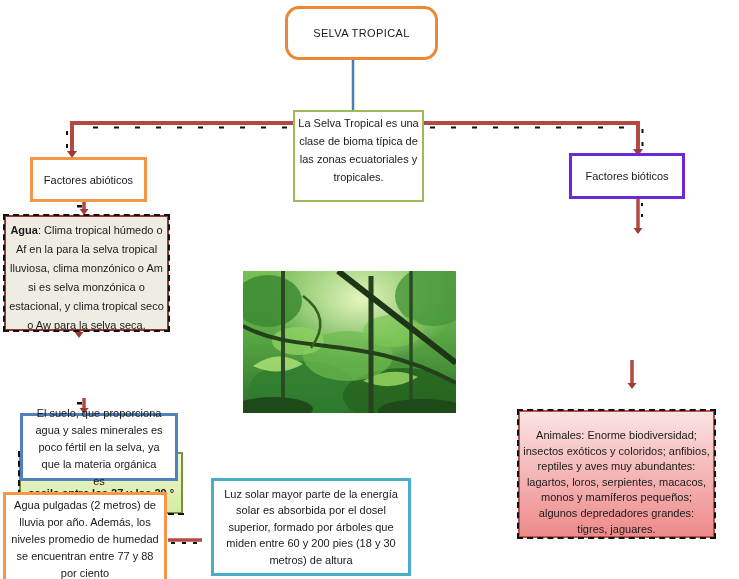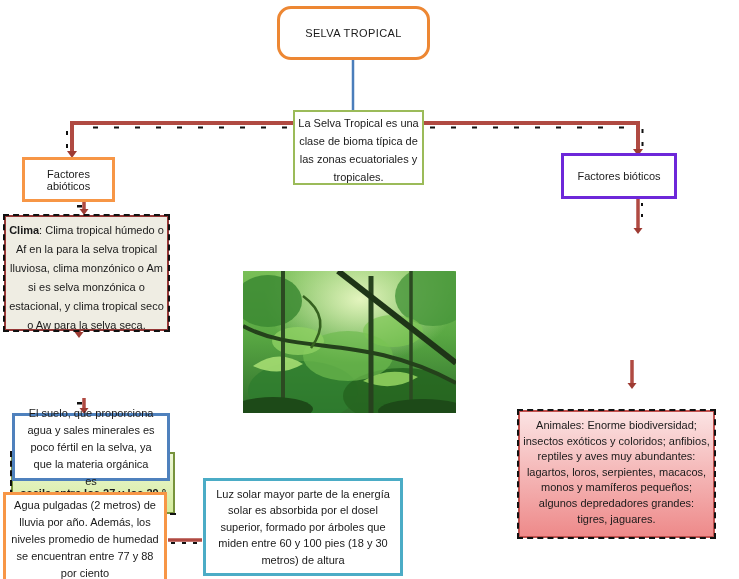--- a/index.html
+++ b/index.html
@@ -1,45 +1,45 @@
 <!DOCTYPE html>
 <html><head>
 <meta charset="utf-8">
 <style>
   html,body{margin:0;padding:0;background:#ffffff;}
   #canvas{position:relative;width:739px;height:579px;background:#ffffff;overflow:hidden;
           font-family:"Liberation Sans",sans-serif;color:#1a1a1a;}
   #wires{position:absolute;left:0;top:0;width:739px;height:579px;z-index:0;}
   .box{position:absolute;box-sizing:border-box;background:#ffffff;z-index:2;
        font-size:11px;text-align:center;}
-  .flexc{display:flex;align-items:center;justify-content:center;}
+  .flexc{display:flex;align-items:center;justify-content:center;margin-left:8px;}
   
   .b-selva{left:277px;top:6px;width:153px;height:54px;border:3px solid #ED8733;border-radius:14px;
            letter-spacing:.4px;}
   
-  .b-intro{left:293px;top:110px;width:131px;height:75px;border:2.5px solid #9BBB59;
+  .b-intro{left:293px;top:110px;width:131px;height:92px;border:2.5px solid #9BBB59;
            line-height:18px;padding:2px 3px;}
   
-  .b-abio{left:22px;top:157px;width:93px;height:45px;border:3px solid #F79646;}
+  .b-abio{left:22px;top:157px;width:117px;height:45px;border:3px solid #F79646;}
   .b-bio{left:561px;top:153px;width:116px;height:46px;border:3px solid #6d28d9;}
   
   .b-clima{left:4px;top:215px;width:165px;height:116px;background:#EFEDE3;
            border:2px solid #953735;line-height:19px;padding:4px 2px;}
   
   .b-temp{left:11px;top:336px;width:164px;height:62px;border:2px solid #77933C;
           background:linear-gradient(#eef7d8,#d5ec9e);font-weight:bold;line-height:21px;padding:0 6px;}
   
   .b-suelo{left:12px;top:413px;width:158px;height:68px;border:3px solid #4F81BD;line-height:17px;padding:0 12px;}
   
   .b-agua{left:3px;top:492px;width:164px;height:111px;border:3px solid #F79646;line-height:17px;padding:2px 4px;}
   
   .b-luz{left:203px;top:478px;width:200px;height:98px;border:3px solid #4BACC6;line-height:16.5px;padding:0 6px;}
   
   .b-anim{left:518px;top:232px;width:197px;height:128px;border:2px solid #C0504D;
-          background:linear-gradient(#fbe3e3,#ee8a8a);line-height:15.6px;padding:6px 3px;}
+          background:linear-gradient(#fbe3e3,#ee8a8a);line-height:15.6px;padding:16px 3px;}
   
   .dash-all,.dash-lb{position:relative;}
   .dash-all::before{content:"";position:absolute;inset:-3px;border:2px dashed #111;pointer-events:none;}
   .dash-lb::before{content:"";position:absolute;inset:-3px;border-left:2px dashed #111;
                    border-bottom:2px dashed #111;pointer-events:none;}
   .bold{font-weight:bold;}
   
   .photo{position:absolute;left:243px;top:271px;width:213px;height:142px;z-index:1;}
 </style>
 </head>
@@ -97,37 +97,37 @@
 
   <div class="box flexc b-abio">
     <span>Factores abióticos</span>
   </div>
 
   <div class="box flexc b-bio">
     <span>Factores bióticos</span>
   </div>
 
   <div class="box b-clima dash-all">
-    <span class="bold">Clima</span><span>: Clima tropical húmedo o Af en la para la selva tropical lluviosa, clima monzónico o Am si es selva monzónica o estacional, y clima tropical seco o Aw para la selva seca.</span>
+    <span class="bold">Agua</span><span>: Clima tropical húmedo o Af en la para la selva tropical lluviosa, clima monzónico o Am si es selva monzónica o estacional, y clima tropical seco o Aw para la selva seca.</span>
   </div>
 
   <div class="box flexc b-temp dash-lb">
     <span>Temperatura (media anual): oscila entre los 27 y los 29 °</span>
   </div>
 
   <div class="box flexc b-suelo">
     <span>El suelo, que proporciona agua y sales minerales es poco fértil en la selva, ya que la materia orgánica es</span>
   </div>
 
   <div class="box b-agua">
     <span>Agua pulgadas (2 metros) de lluvia por año. Además, los niveles promedio de humedad se encuentran entre 77 y 88 por ciento</span>
   </div>
 
   <div class="box flexc b-luz">
-    <span>Luz solar mayor parte de la energía solar es absorbida por el dosel superior, formado por árboles que miden entre 60 y 100 pies (18 y 30 metros) de altura</span>
+    <span>Luz solar mayor parte de la energía solar es absorbida por el dosel superior, formado por árboles que miden entre 60 y 200 pies (18 y 30 metros) de altura</span>
   </div>
 
   <div class="box b-anim dash-all">
     <span>Animales: Enorme biodiversidad; insectos exóticos y coloridos; anfibios, reptiles y aves muy abundantes: lagartos, loros, serpientes, macacos, monos y mamíferos pequeños; algunos depredadores grandes: tigres, jaguares.</span>
   </div>
 
   <svg class="photo" viewBox="0 0 213 142" preserveAspectRatio="none">
     <defs>
       <linearGradient id="jg" x1="0" y1="0" x2="0" y2="1">
         <stop offset="0" stop-color="#79bf57"></stop>

